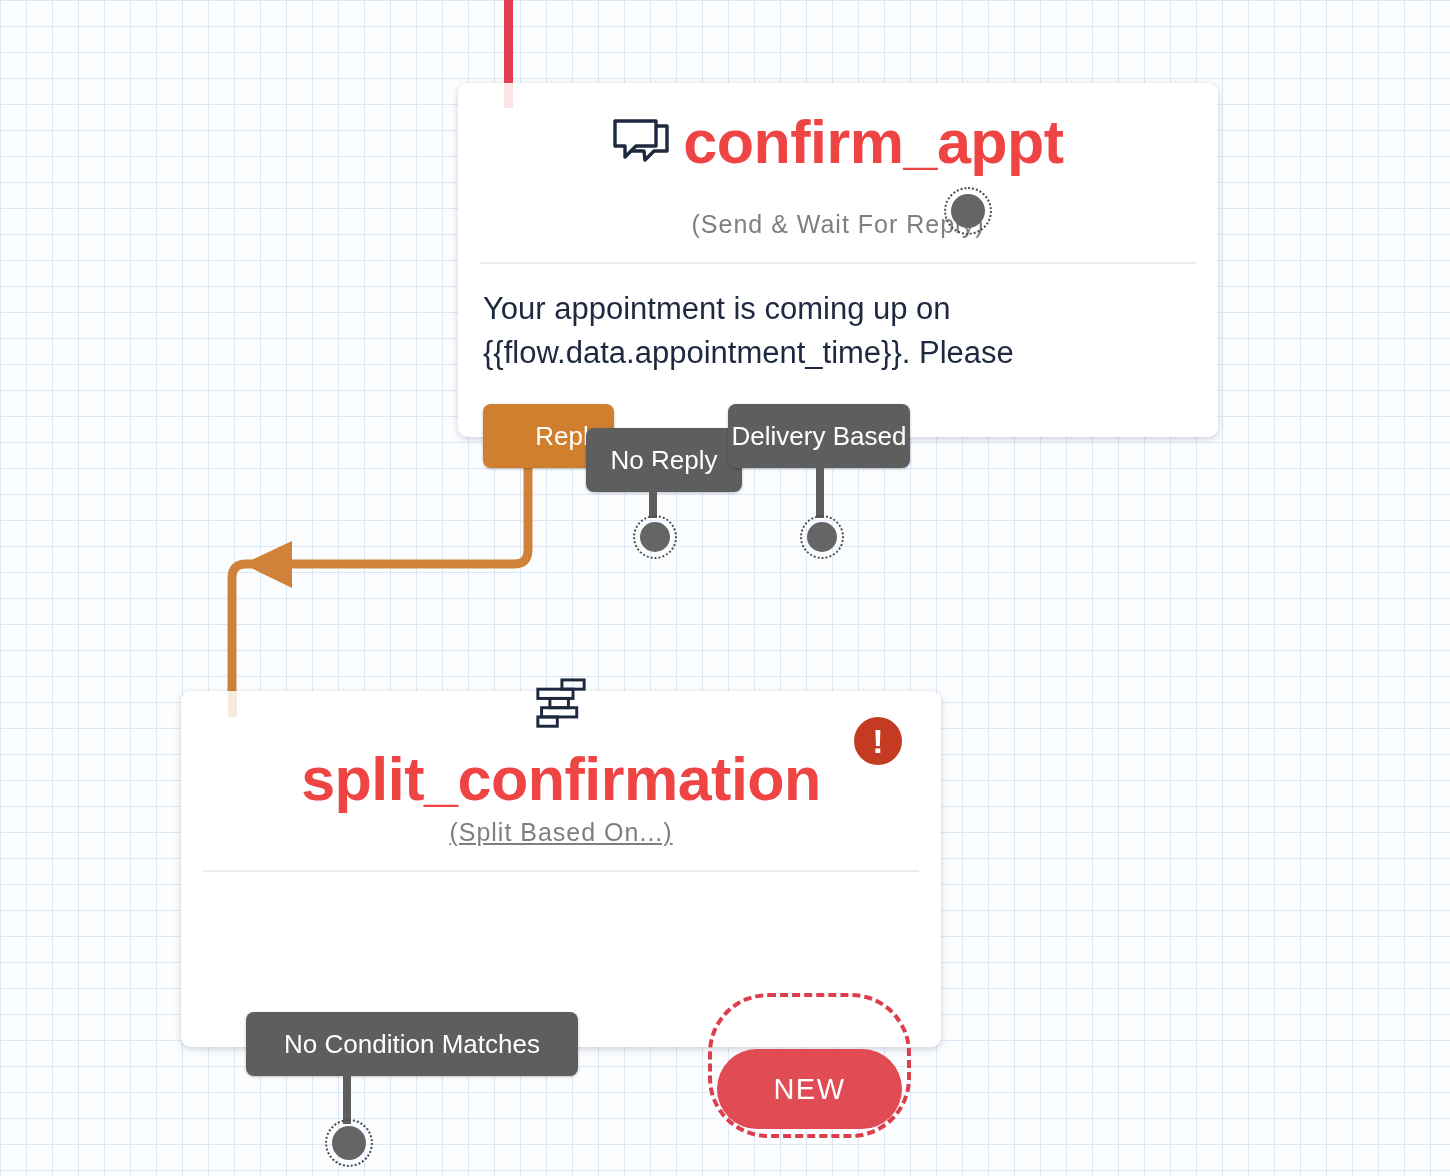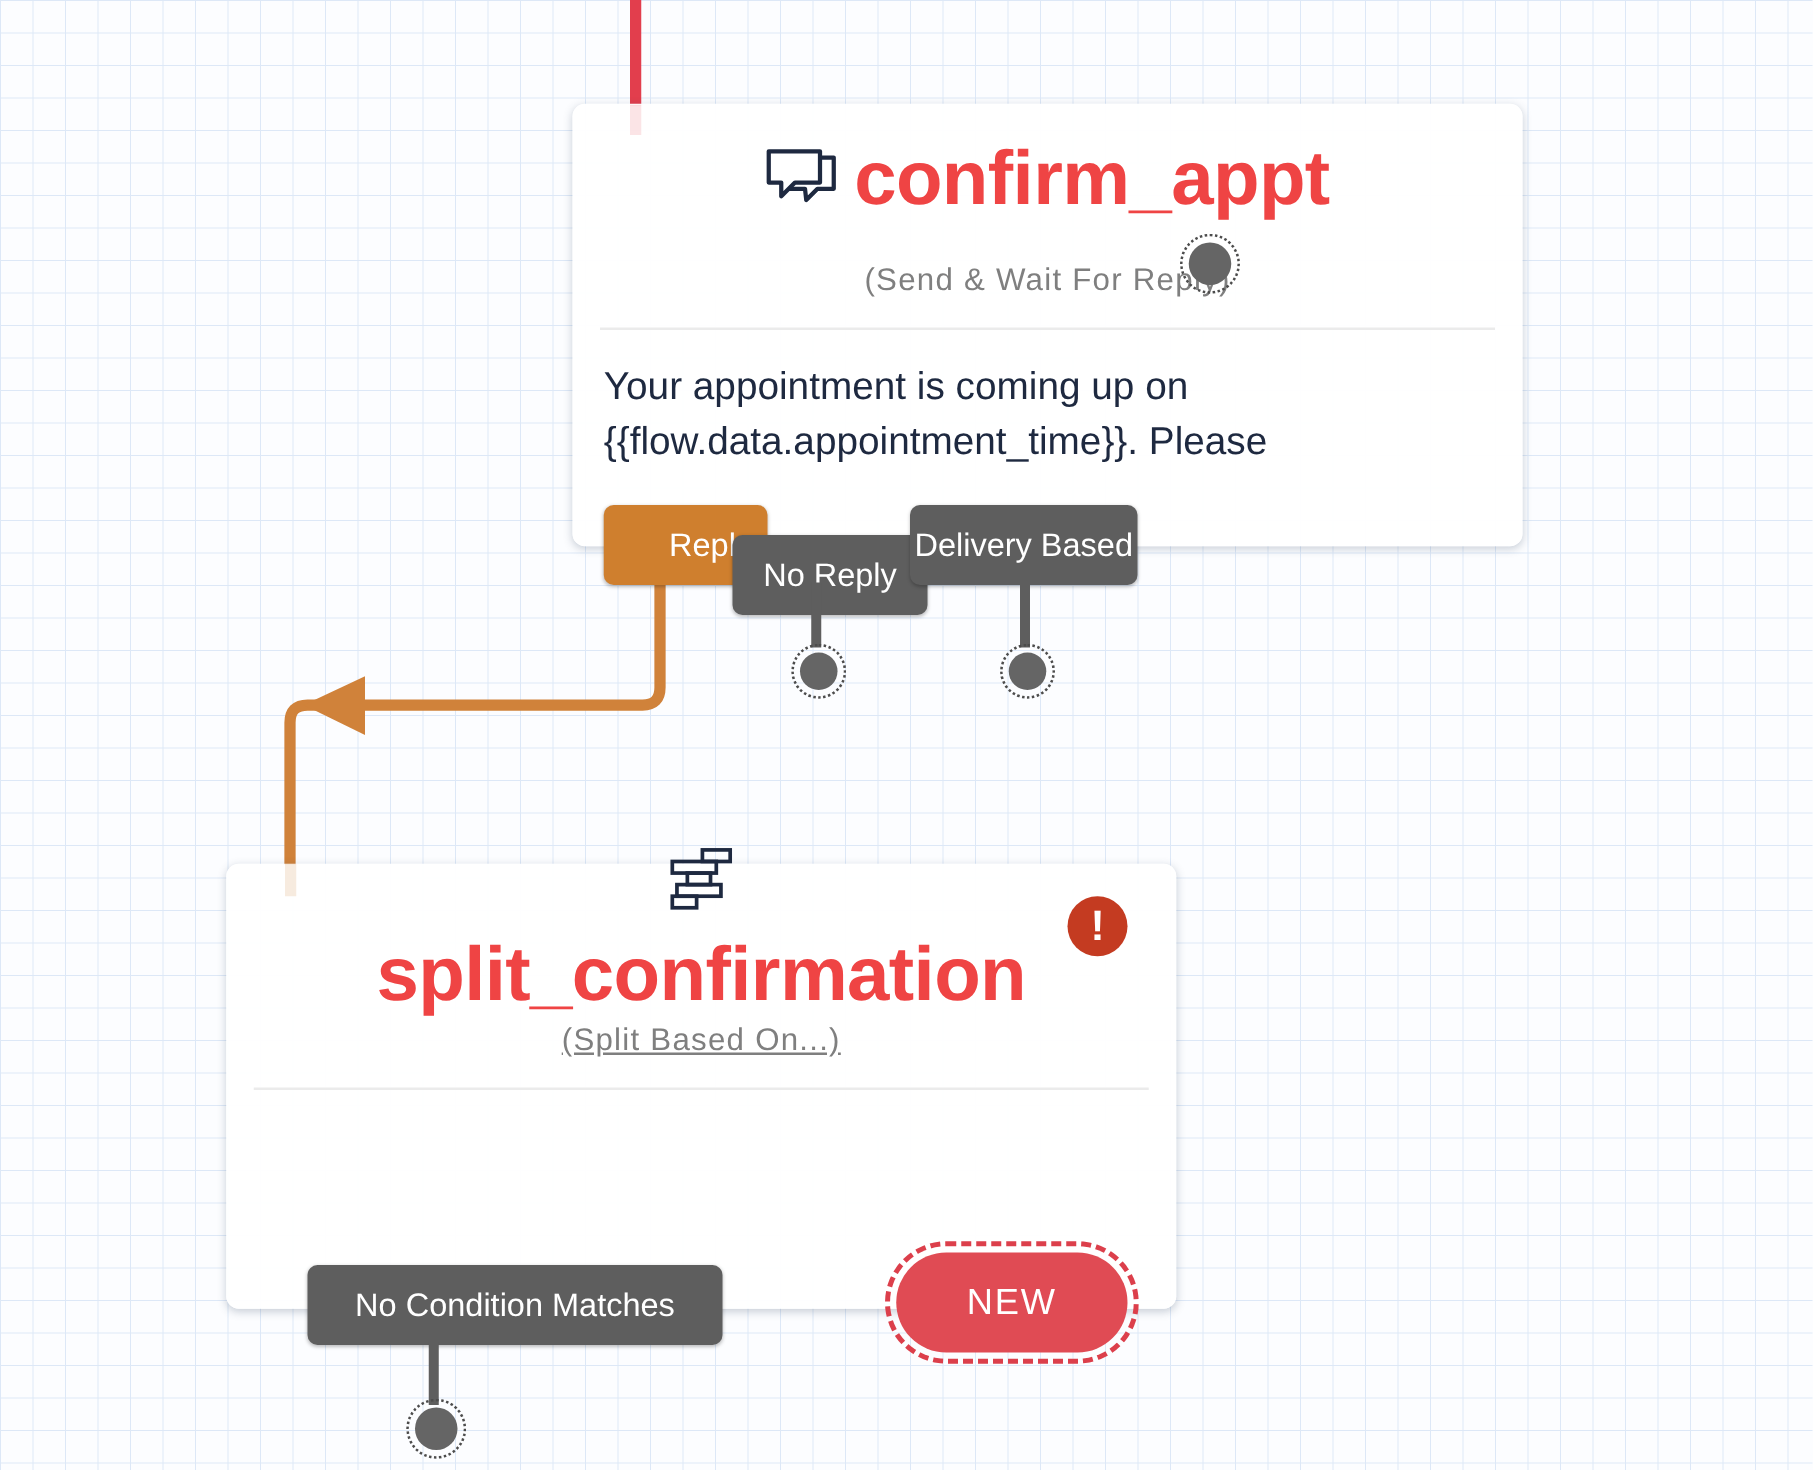--- a/index.html
+++ b/index.html
@@ -58,21 +58,21 @@
     color:#fff;display:flex;align-items:center;justify-content:center;
     font-size:34px;font-weight:800;
   }
 
   
   .new-outer{
     position:absolute;border:4px dashed #DC3F4B;border-radius:60px;padding:5px;z-index:4;
   }
   .new-pill{
     width:185px;height:80px;border-radius:50px;background:#E04B54;color:#fff;
-    display:flex;align-items:center;justify-content:center;font-size:29px;letter-spacing:1.5px;
+    display:flex;align-items:center;justify-content:center;font-size:29px;letter-spacing:1.5px;margin-top:47px;
   }
   svg{display:block;}
 </style>
 </head>
 <body>
 
 <div class="abs line-red"></div>
 <div class="abs fade-red"></div>
 
 <svg id="connector-svg" width="1450" height="1176">

